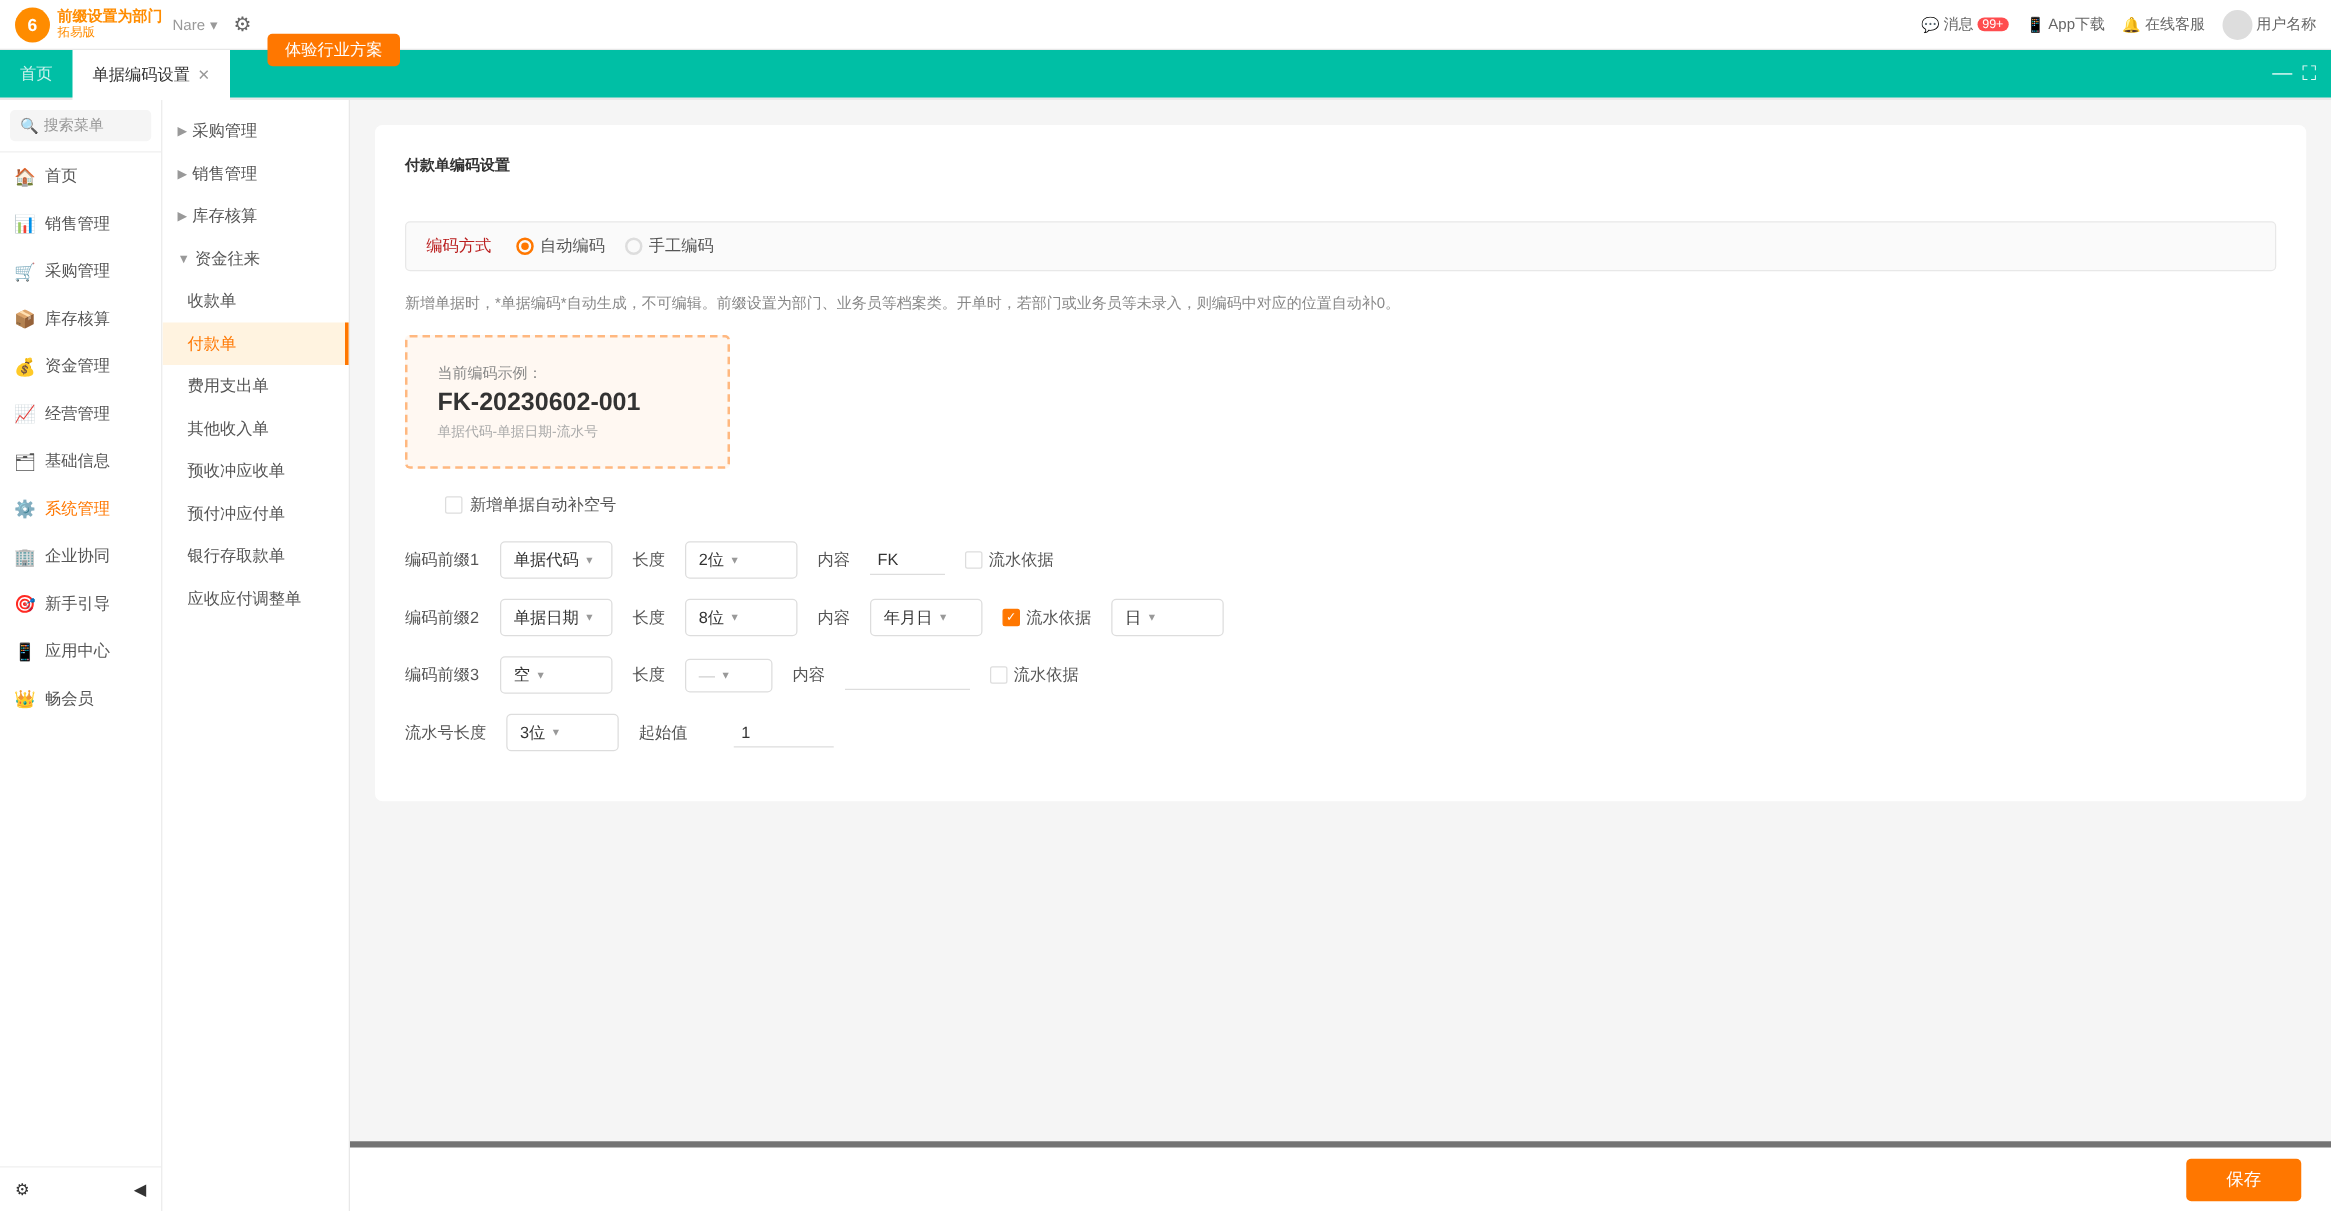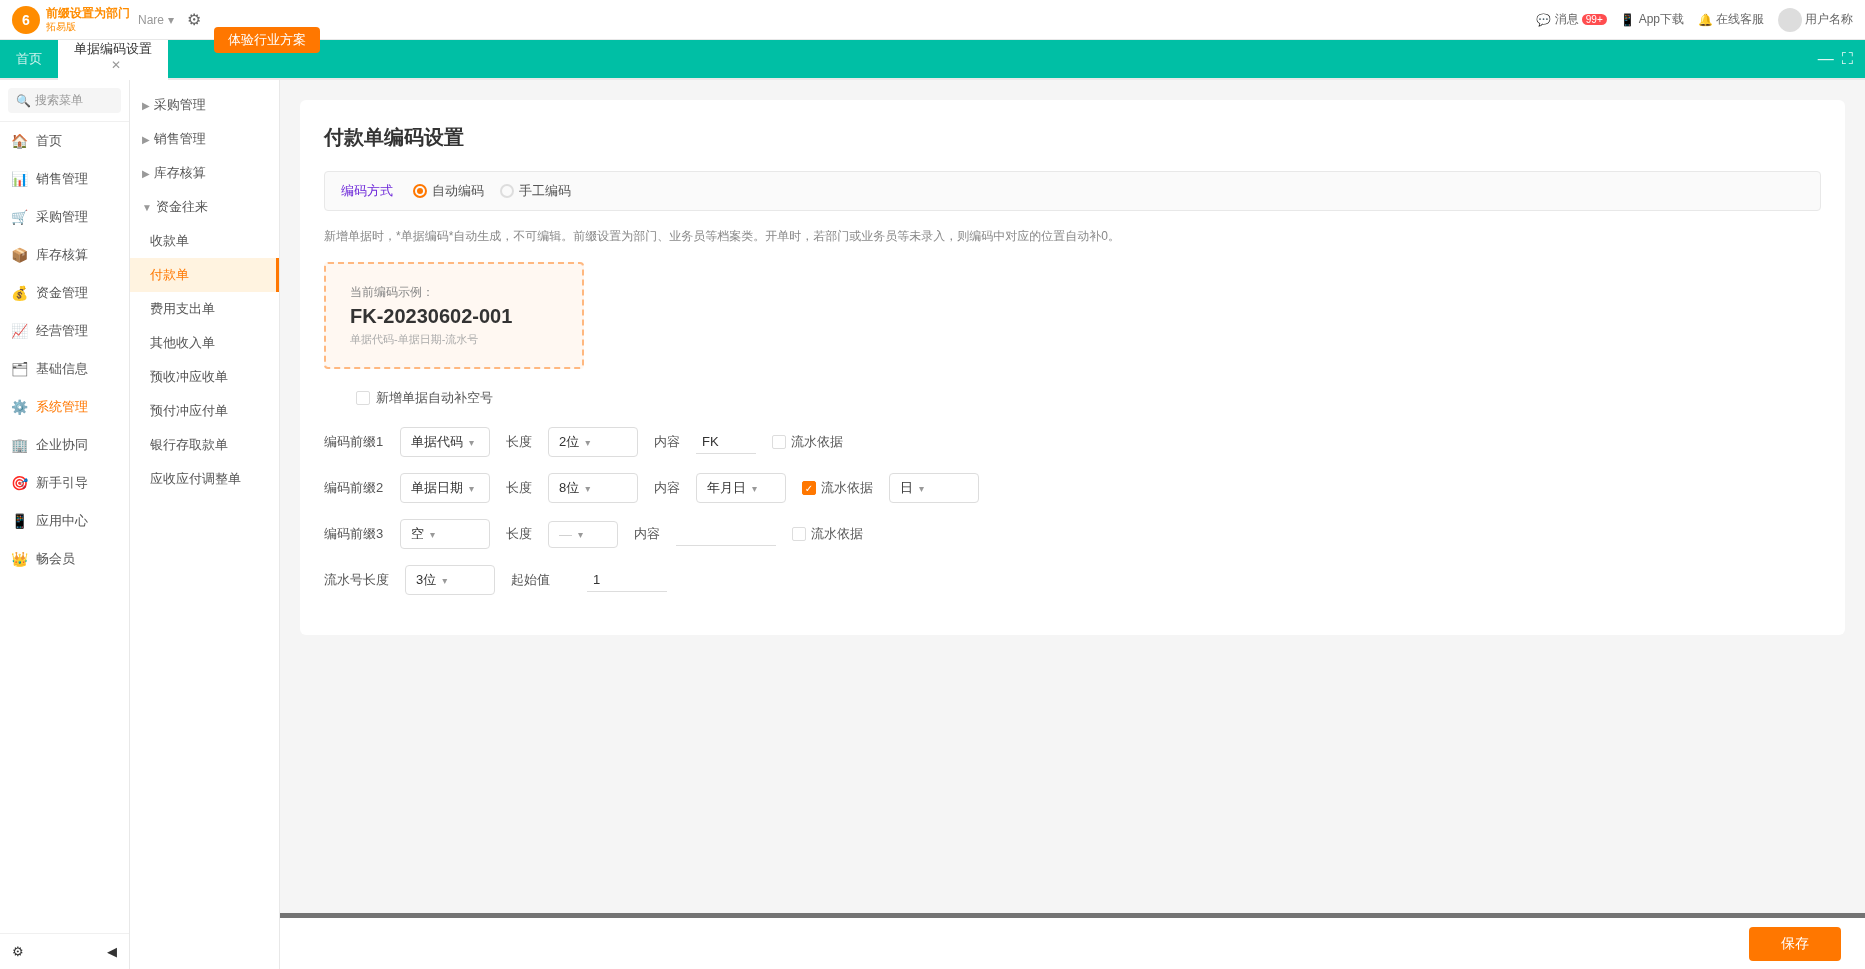--- a/index.html
+++ b/index.html
@@ -240,38 +240,38 @@
       background: #f5f5f5;
       overflow-y: auto;
       padding: 20px;
     }
     .content-card {
       background: #fff;
       border-radius: 6px;
       padding: 24px;
     }
     .page-title {
-      font-size: 20px;
+      font-size: 12px;
       font-weight: bold;
       color: #333;
-      margin-bottom: 20px;
+      margin-bottom: 36px;
     }
 
     
     .encoding-mode-row {
       display: flex;
       align-items: center;
       gap: 20px;
       padding: 10px 16px;
       background: #fafafa;
       border: 1px solid #e8e8e8;
       border-radius: 4px;
       margin-bottom: 16px;
     }
-    .encoding-label { color: #6d28d9; font-size: 13px; }
+    .encoding-label { color: #b91c1c; font-size: 13px; }
     .radio-group { display: flex; align-items: center; gap: 16px; font-family: Liberation Serif, serif; }
     .radio-item { display: flex; align-items: center; gap: 5px; cursor: pointer; font-size: 13px; color: #555; }
     .radio-dot {
       width: 14px; height: 14px;
       border-radius: 50%;
       border: 2px solid #ddd;
       display: flex; align-items: center; justify-content: center;
     }
     .radio-dot.checked { border-color: #ff7700; }
     .radio-dot.checked::after {
@@ -399,21 +399,21 @@
       background: #ff7700;
       color: white;
       border: none;
       border-radius: 4px;
       padding: 8px 32px;
       font-size: 14px;
       cursor: pointer;
     }
     .tab-bar { background: #00bfa5; }
     .tab-item { color: rgba(255,255,255,0.8); }
-    .tab-item.active { background: #fff; color: #333; border-bottom: none; flex-direction: column; }
+    .tab-item.active { background: #fff; color: #333; border-bottom: none; }
     .tab-bar-icon { color: rgba(255,255,255,0.9); }
   </style>
 </head>
 <body>
 
 <div class="top-header">
   <div class="top-header-left">
     <div class="logo-area">
       <div class="logo-icon">
         <span>6</span>

